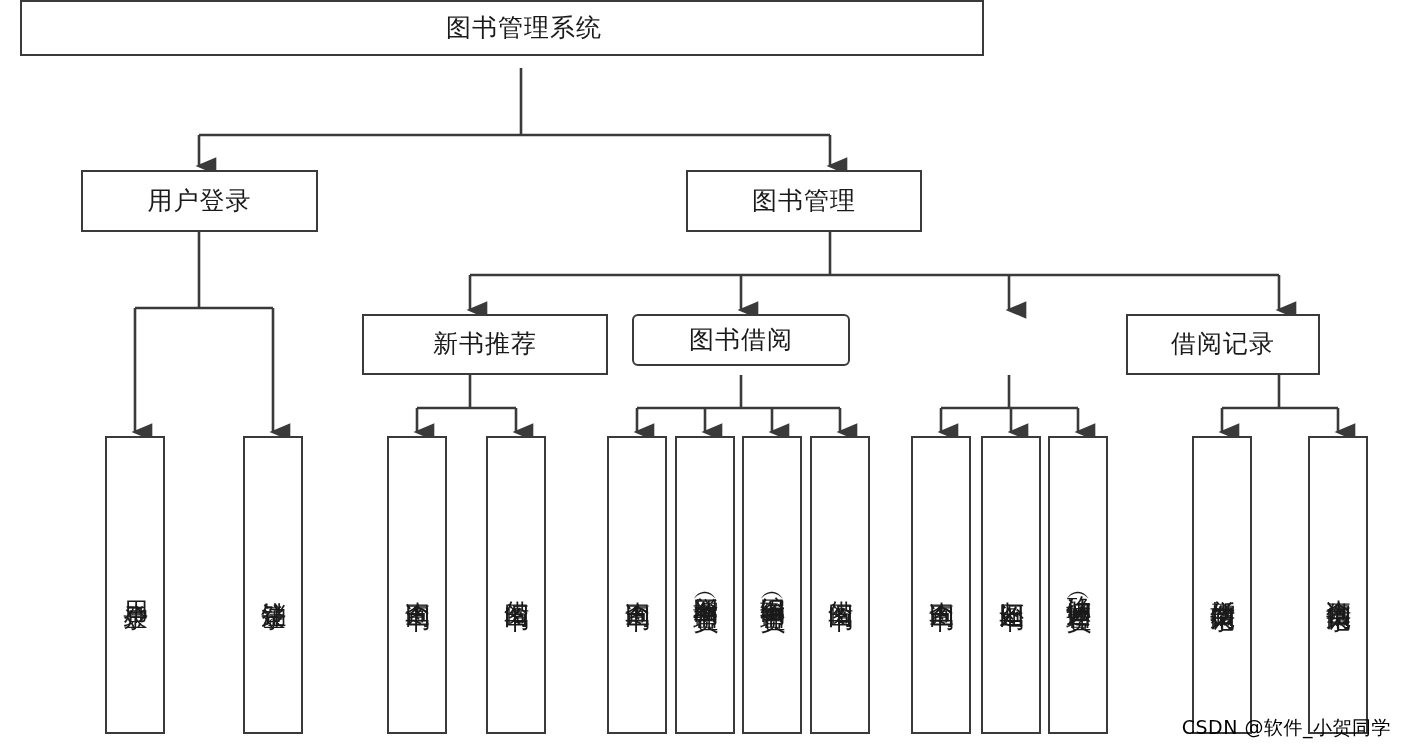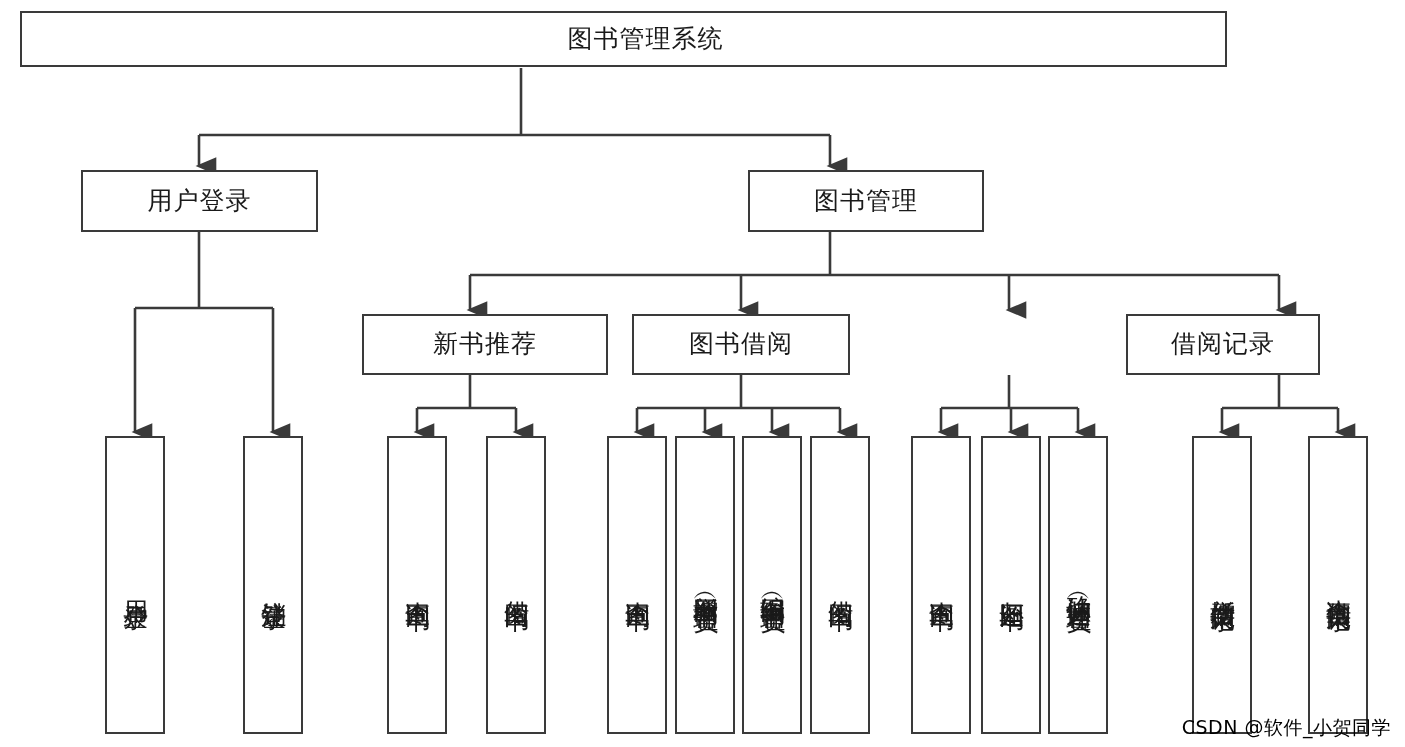--- a/index.html
+++ b/index.html
@@ -126,35 +126,35 @@
       <path d="M 1011 408 L 1011 432" marker-end="url(#arrow)"></path>
       <path d="M 1078 408 L 1078 432" marker-end="url(#arrow)"></path>
 
       <path d="M 1279 375 L 1279 408"></path>
       <path d="M 1222 408 L 1338 408"></path>
       <path d="M 1222 408 L 1222 432" marker-end="url(#arrow)"></path>
       <path d="M 1338 408 L 1338 432" marker-end="url(#arrow)"></path>
     </g>
   </svg>
 
-  <div class="node horizontal" style="left:20px; top:11px; width:1207px; height:56px;padding-left:44px;">
+  <div class="node horizontal" style="left:20px; top:0; width:964px; height:56px;padding-left:44px;">
     <span>图书管理系统</span>
   </div>
 
   <div class="node horizontal" style="left:81px; top:170px; width:237px; height:62px;">
     <span>用户登录</span>
   </div>
-  <div class="node horizontal" style="left:748px; top:170px; width:236px; height:62px;">
+  <div class="node horizontal" style="left:686px; top:170px; width:236px; height:62px;">
     <span>图书管理</span>
   </div>
 
   <div class="node horizontal" style="left:362px; top:314px; width:246px; height:61px;">
     <span>新书推荐</span>
   </div>
-  <div class="node horizontal" style="left:632px; top:314px; width:218px; height:61px;">
+  <div class="node horizontal" style="left:632px; top:314px; width:218px; height:52px;border-radius:6px;">
     <span>图书借阅</span>
   </div>
   <div class="node horizontal" style="left:1126px; top:314px; width:194px; height:61px;">
     <span>借阅记录</span>
   </div>
 
   <div class="node vertical" style="left:105px; top:436px; width:60px; height:298px;">
     <span class="vlabel">用户登录</span>
   </div>
   <div class="node vertical" style="left:243px; top:436px; width:60px; height:298px;">

